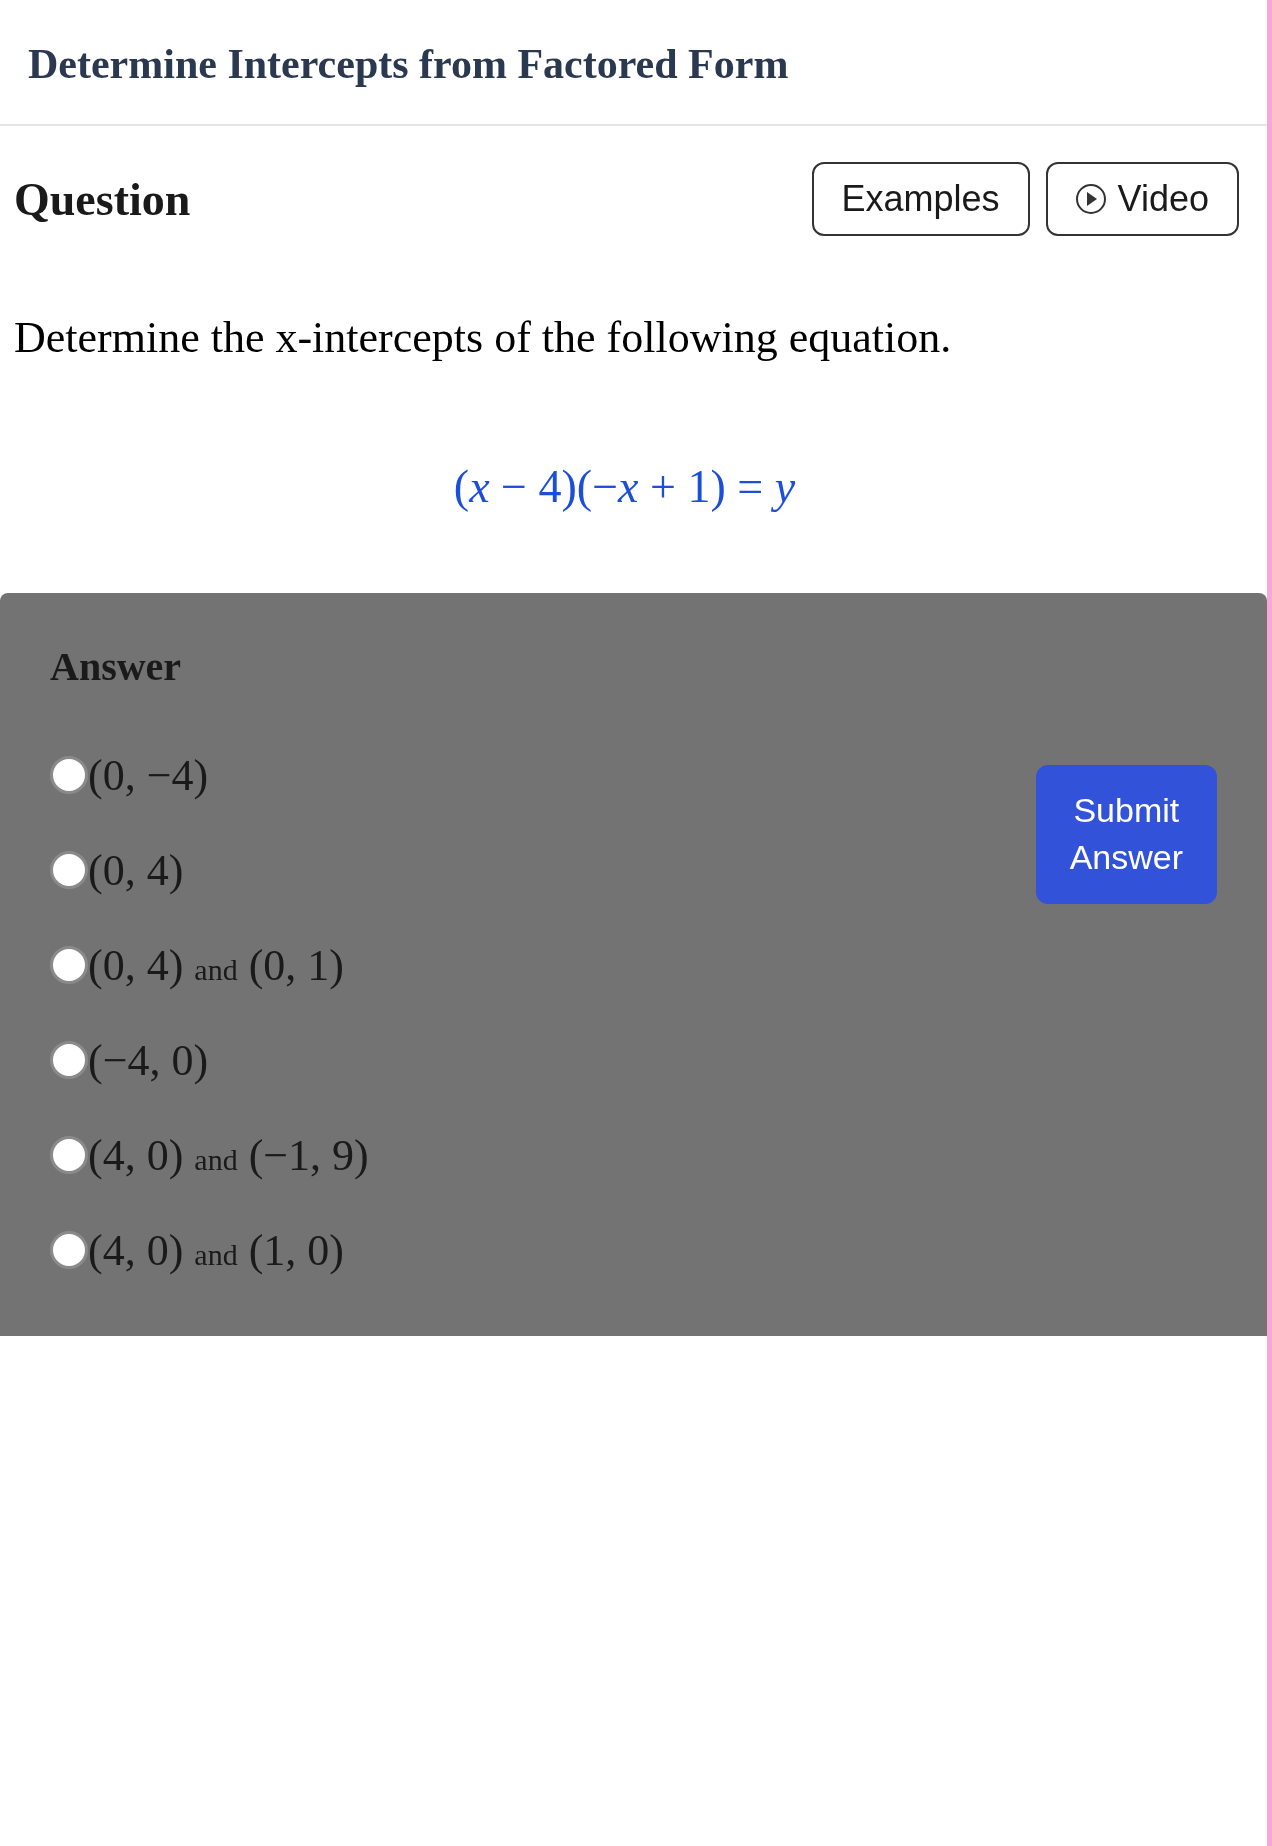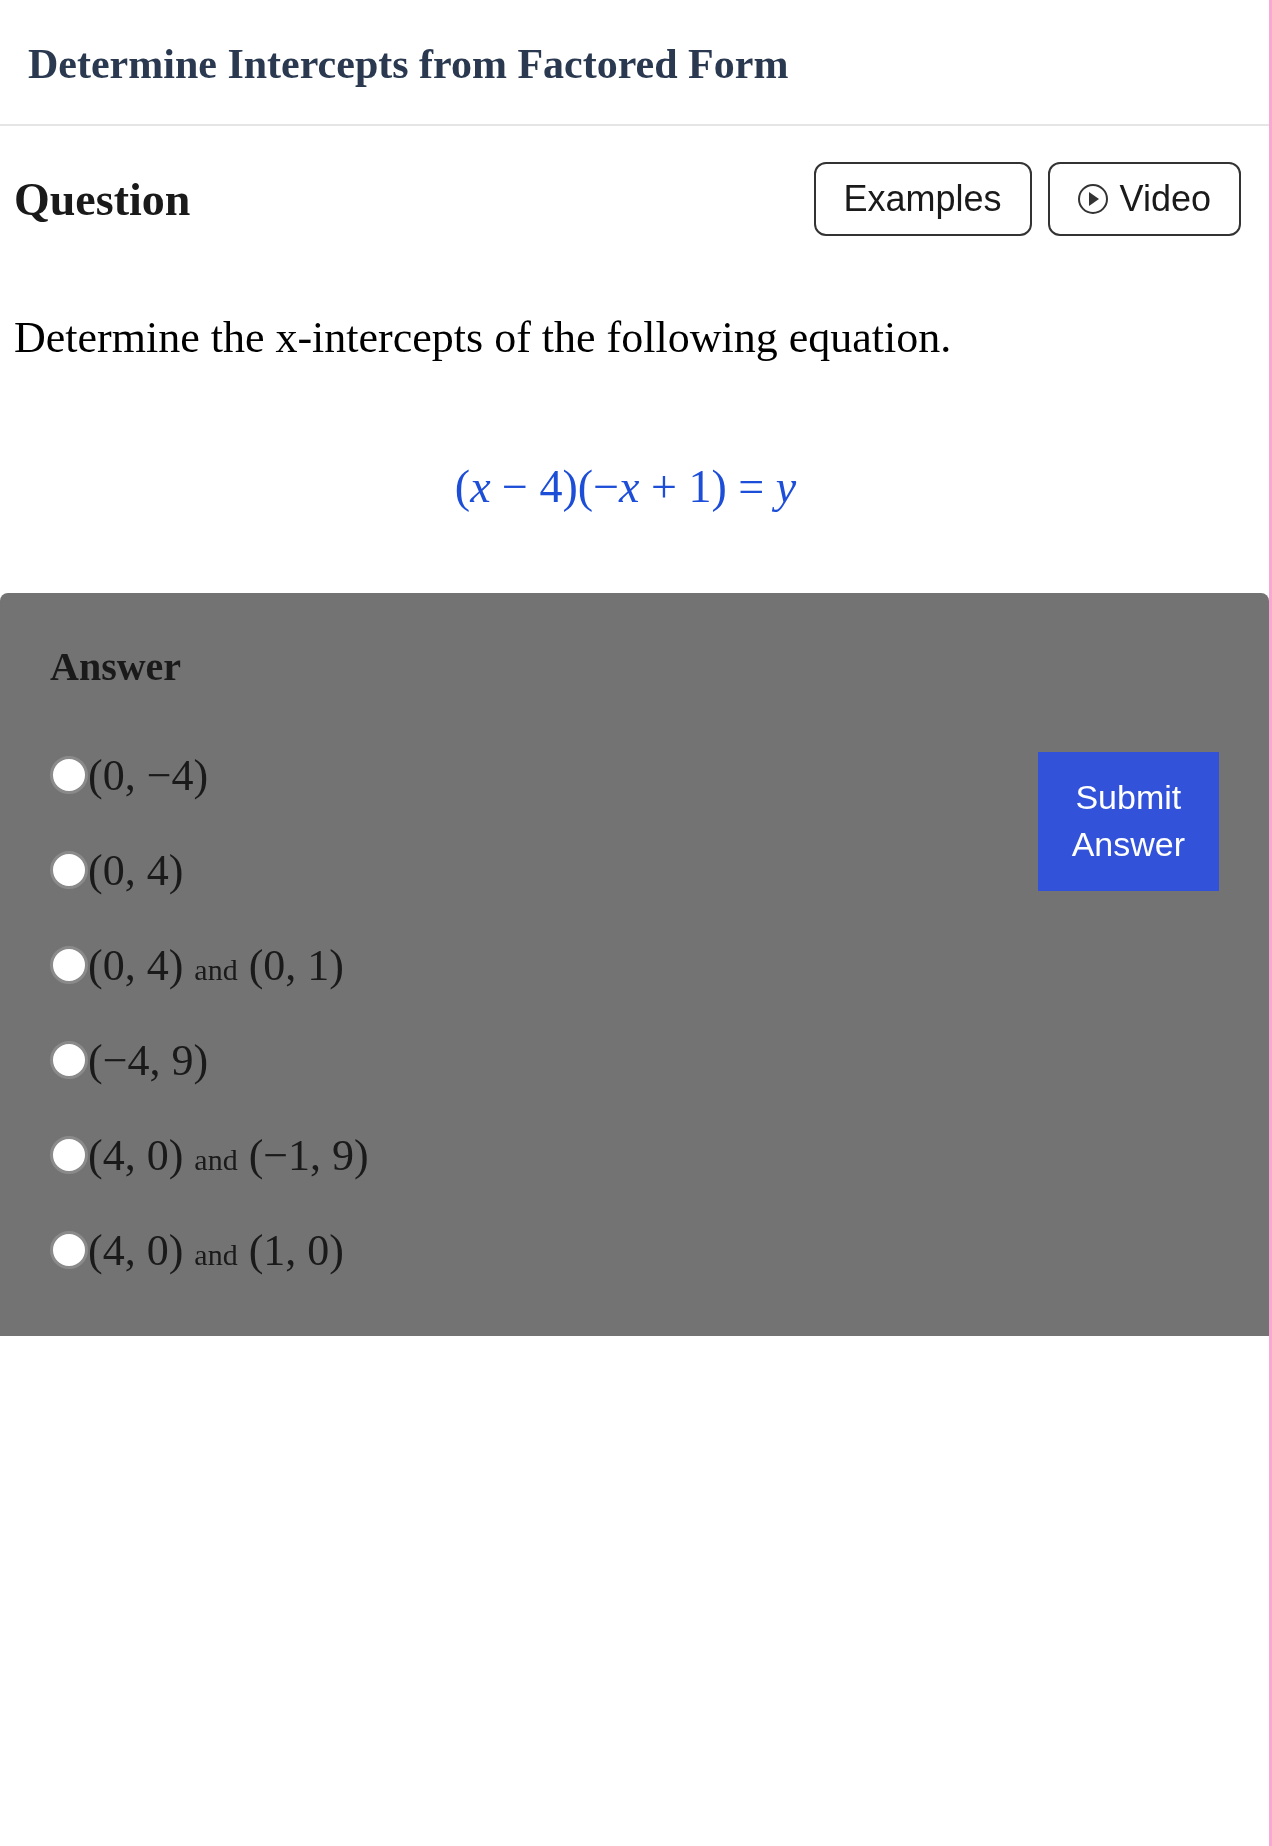--- a/index.html
+++ b/index.html
@@ -10,21 +10,21 @@
     
     body {
       font-family: Georgia, 'Times New Roman', serif;
       background: #ffffff;
       width: 1272px;
       height: 1846px;
       position: relative;
     }
     
     .container {
-      border-right: 3px solid #f9a8d4;
+      border-right: 5px solid #f9a8d4;
       height: 100%;
       padding: 0;
     }
     
     .page-title {
       font-size: 42px;
       font-weight: bold;
       color: #2a3950;
       padding: 40px 28px 36px 28px;
       border-bottom: 2px solid #e5e5e5;
@@ -160,26 +160,26 @@
       font-family: Georgia, serif;
       font-size: 30px;
     }
     
     .submit-btn {
       background: #3152d9;
       color: #fff;
       border: none;
       padding: 22px 34px;
       font-size: 34px;
-      border-radius: 0;
+      border-radius: 12px;
       cursor: pointer;
       text-align: center;
       line-height: 1.4;
       font-family: -apple-system, BlinkMacSystemFont, 'Segoe UI', Arial, sans-serif;
-      margin-top: 2px;
+      margin-top: 15px;
     }
   </style>
 </head>
 <body>
 
 <div class="container">
   <h1 class="page-title">Determine Intercepts from Factored Form</h1>
 
   <div class="question-header">
     <div class="question-label">Question</div>
@@ -216,21 +216,21 @@
           <span class="option-text">(0, 4)</span>
         </label>
         <label class="option">
           <span class="radio"></span>
           <span class="option-text">
             <span class="paren">(0, 4)</span> <span class="and-word">and</span> <span class="paren">(0, 1)</span>
           </span>
         </label>
         <label class="option">
           <span class="radio"></span>
-          <span class="option-text">(−4, 9)</span>
+          <span class="option-text">(−4, 0)</span>
         </label>
         <label class="option">
           <span class="radio"></span>
           <span class="option-text">
             <span class="paren">(4, 0)</span> <span class="and-word">and</span> <span class="paren">(−1, 9)</span>
           </span>
         </label>
         <label class="option">
           <span class="radio"></span>
           <span class="option-text">

